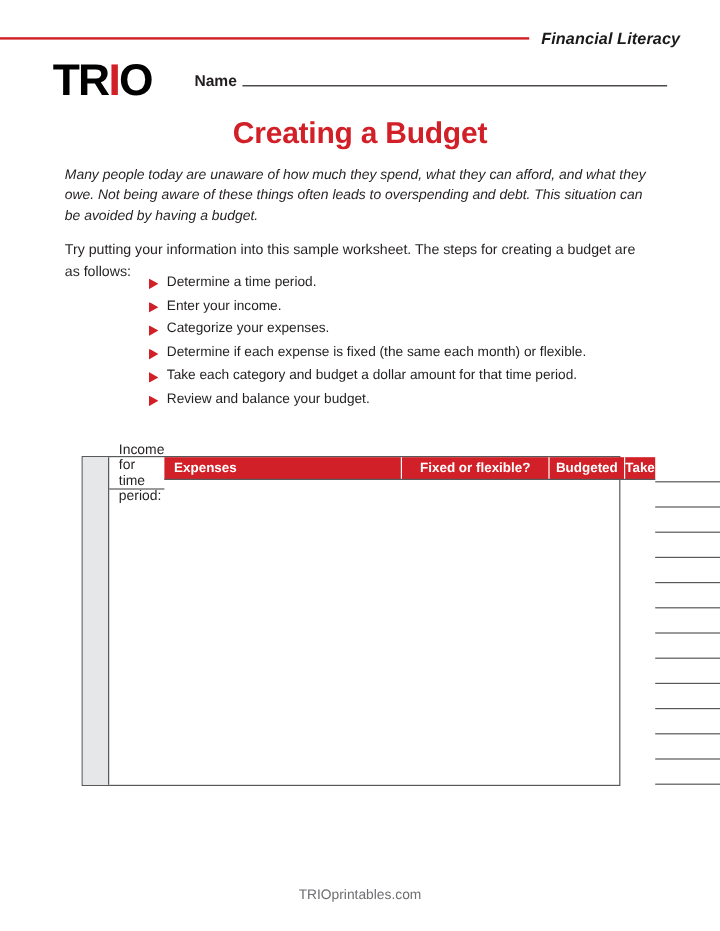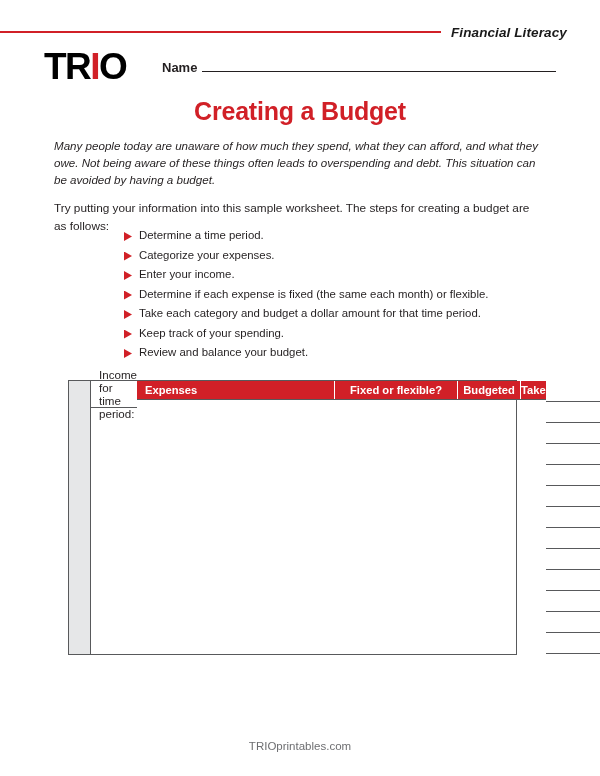--- a/index.html
+++ b/index.html
@@ -276,37 +276,33 @@
 
 <div class="instruct-para">Try putting your information into this sample worksheet. The steps for creating a budget are as follows:</div>
 
 <div class="steps">
     <div class="step-item">
       <span class="step-bullet"></span>
       <span class="step-text">Determine a time period.</span>
     </div>
     <div class="step-item">
       <span class="step-bullet"></span>
+      <span class="step-text">Enter your income.</span>
+    </div>
+    <div class="step-item">
+      <span class="step-bullet"></span>
       <span class="step-text">Categorize your expenses.</span>
     </div>
     <div class="step-item">
       <span class="step-bullet"></span>
-      <span class="step-text">Enter your income.</span>
-    </div>
-    <div class="step-item">
-      <span class="step-bullet"></span>
       <span class="step-text">Determine if each expense is fixed (the same each month) or flexible.</span>
     </div>
     <div class="step-item">
       <span class="step-bullet"></span>
       <span class="step-text">Take each category and budget a dollar amount for that time period.</span>
-    </div>
-    <div class="step-item">
-      <span class="step-bullet"></span>
-      <span class="step-text">Keep track of your spending.</span>
     </div>
     <div class="step-item">
       <span class="step-bullet"></span>
       <span class="step-text">Review and balance your budget.</span>
     </div>
   </div>
 
 <div class="sheet">
   <div class="sheet-gutter"></div>
   <div class="sheet-body">

